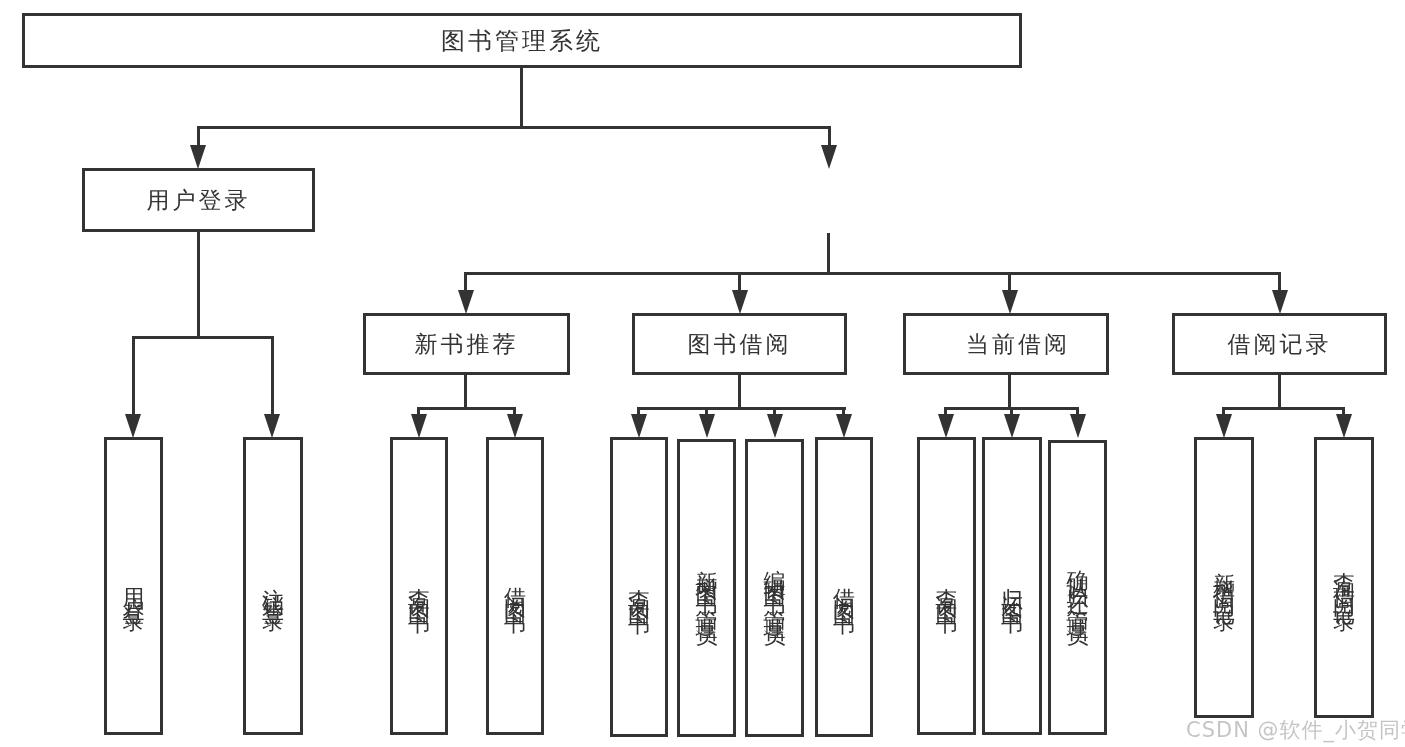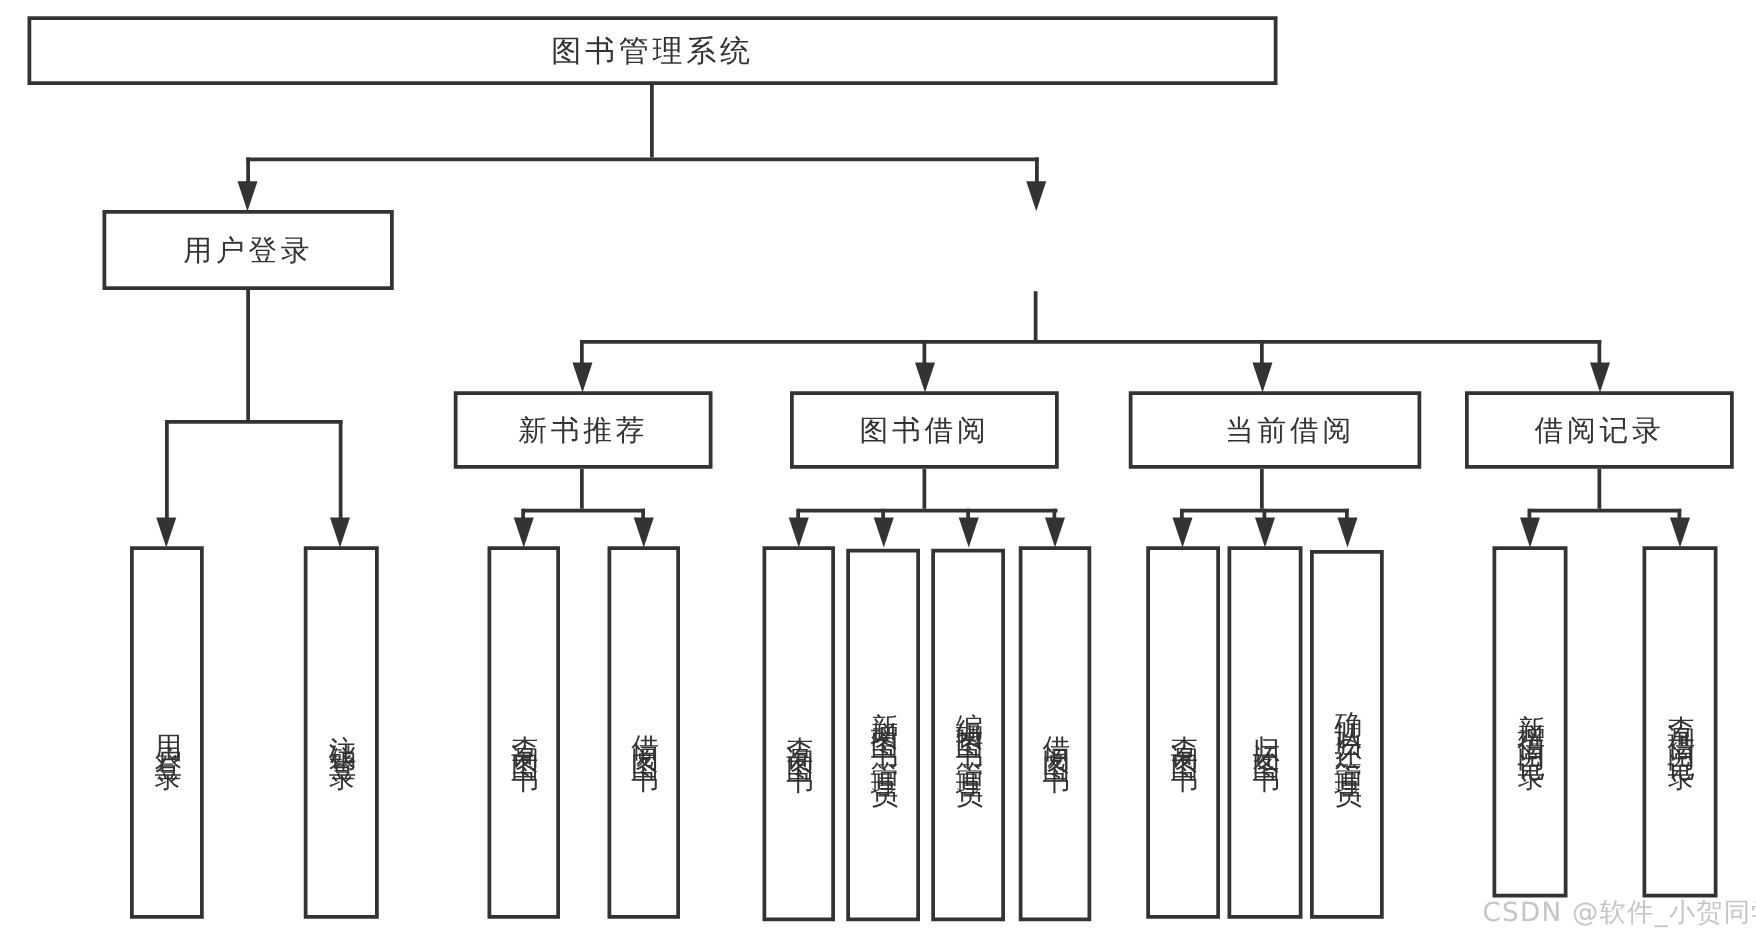--- a/index.html
+++ b/index.html
@@ -84,21 +84,21 @@
   <div class="arrow" style="left:458px; top:290px;"></div>
   <div class="vline" style="left:738px; top:272px; height:20px;"></div>
   <div class="arrow" style="left:732px; top:290px;"></div>
   <div class="vline" style="left:1008px; top:272px; height:20px;"></div>
   <div class="arrow" style="left:1002px; top:290px;"></div>
   <div class="vline" style="left:1278px; top:272px; height:20px;"></div>
   <div class="arrow" style="left:1272px; top:290px;"></div>
 
   <div class="node h-node" style="left:632px; top:313px; width:215px; height:62px;">图书借阅</div>
   <div class="node h-node" style="left:363px; top:313px; width:207px; height:62px;">新书推荐</div>
-  <div class="node h-node" style="left:903px; top:313px; width:234px; height:62px;padding-left:24px;">当前借阅</div>
+  <div class="node h-node" style="left:903px; top:313px; width:206px; height:62px;padding-left:24px;">当前借阅</div>
   <div class="node h-node" style="left:1172px; top:313px; width:215px; height:62px;">借阅记录</div>
 
   <div class="vline" style="left:464px; top:375px; height:32px;"></div>
   <div class="hline" style="left:418px; top:407px; width:98px;"></div>
   <div class="vline" style="left:417px; top:407px; height:10px;"></div>
   <div class="arrow" style="left:411px; top:414px;"></div>
   <div class="vline" style="left:513px; top:407px; height:10px;"></div>
   <div class="arrow" style="left:507px; top:414px;"></div>
 
   <div class="vline" style="left:738px; top:375px; height:32px;"></div>

